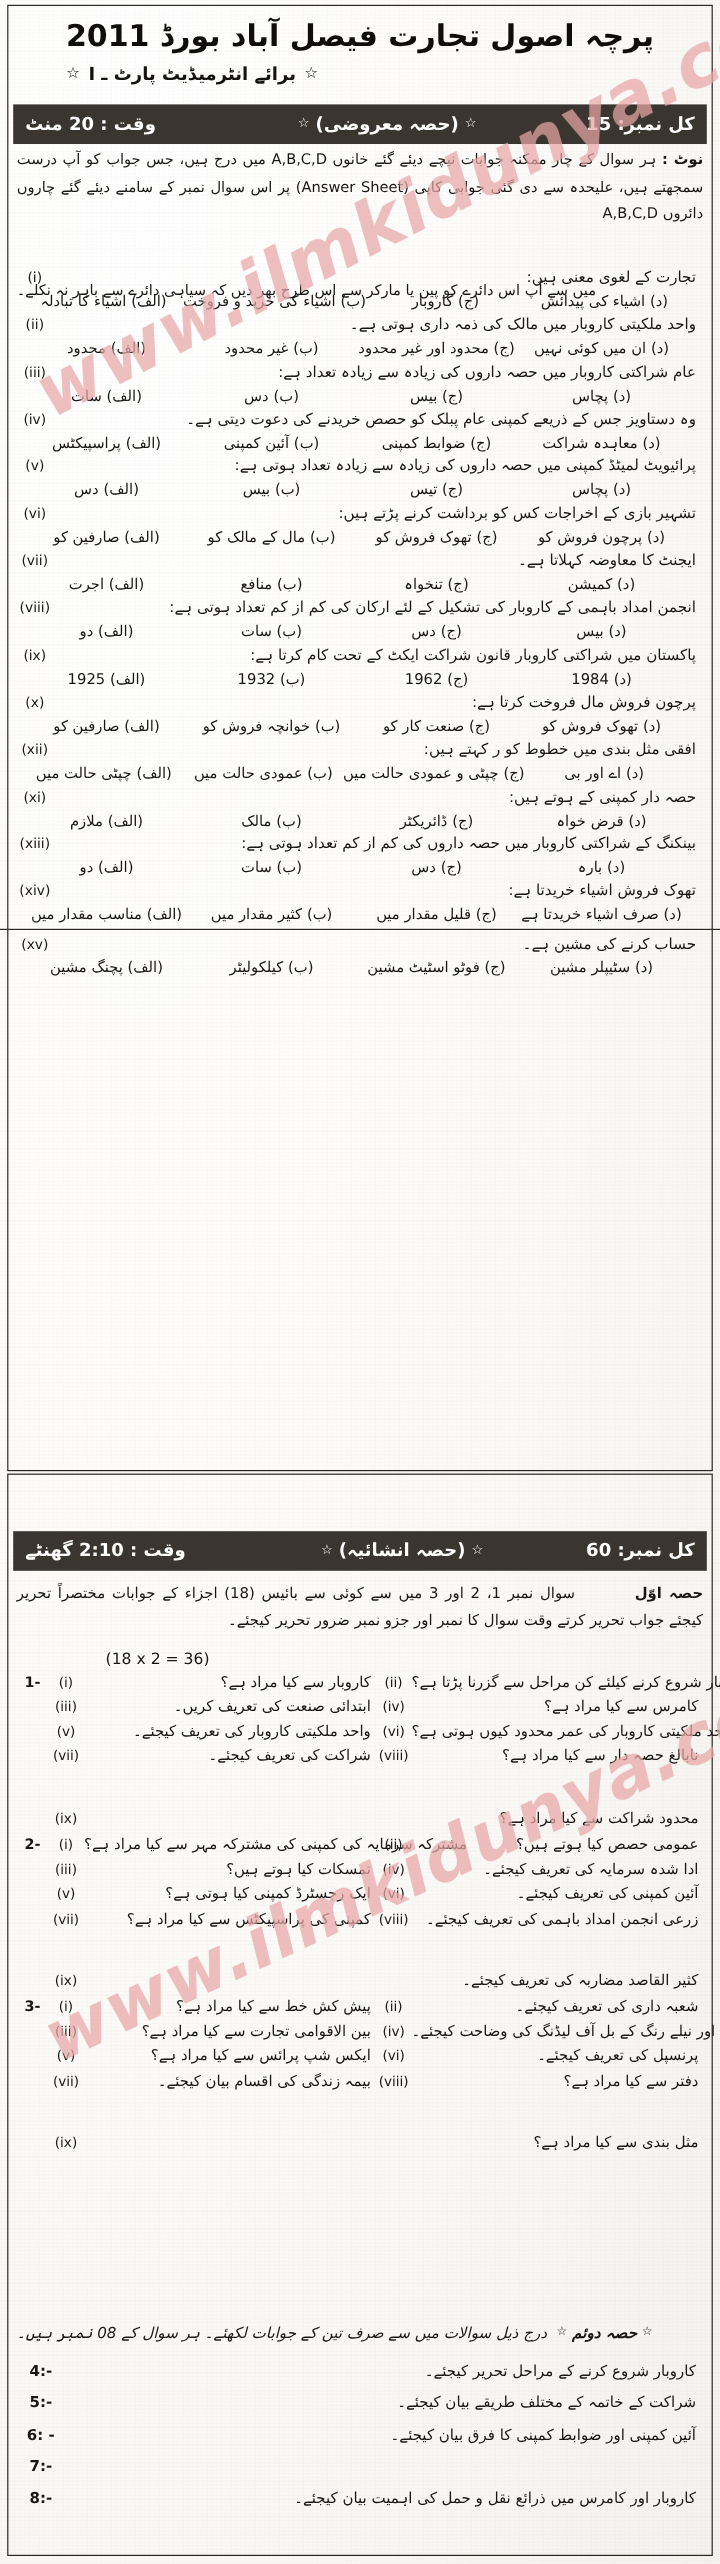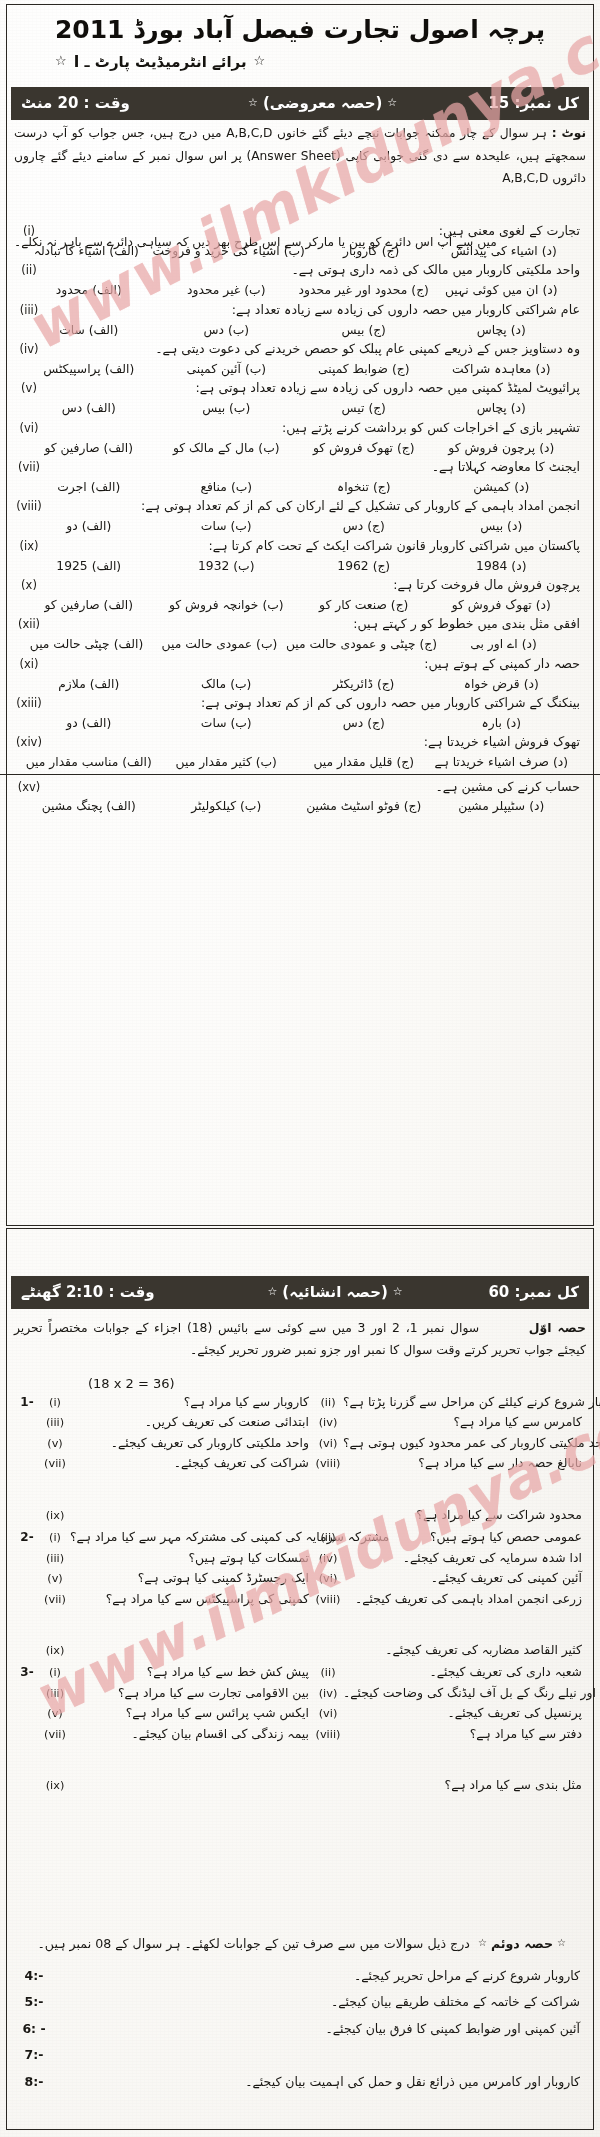--- a/index.html
+++ b/index.html
@@ -234,22 +234,23 @@
   }
   .cell.wide{ flex:1 1 100%; }
   .cell.wide .ct{ white-space:normal;margin-top:31px; }
 
   
   .part2-head{
     position:absolute;
     left:14px; right:30px;
     top:1933px;
     font-size:12.6px;
-    text-align:right;
+    text-align:left;
     line-height:1.7;
+    font-style:italic;
   }
   .part2-head b{ font-weight:bold; }
   .part2-head .star{ font-size:10px; margin:0 4px; vertical-align:2px;}
   #final-list{
     position:absolute;
     left:14px; right:14px;
     top:1962px;
   }
   .frow{
     display:flex;

